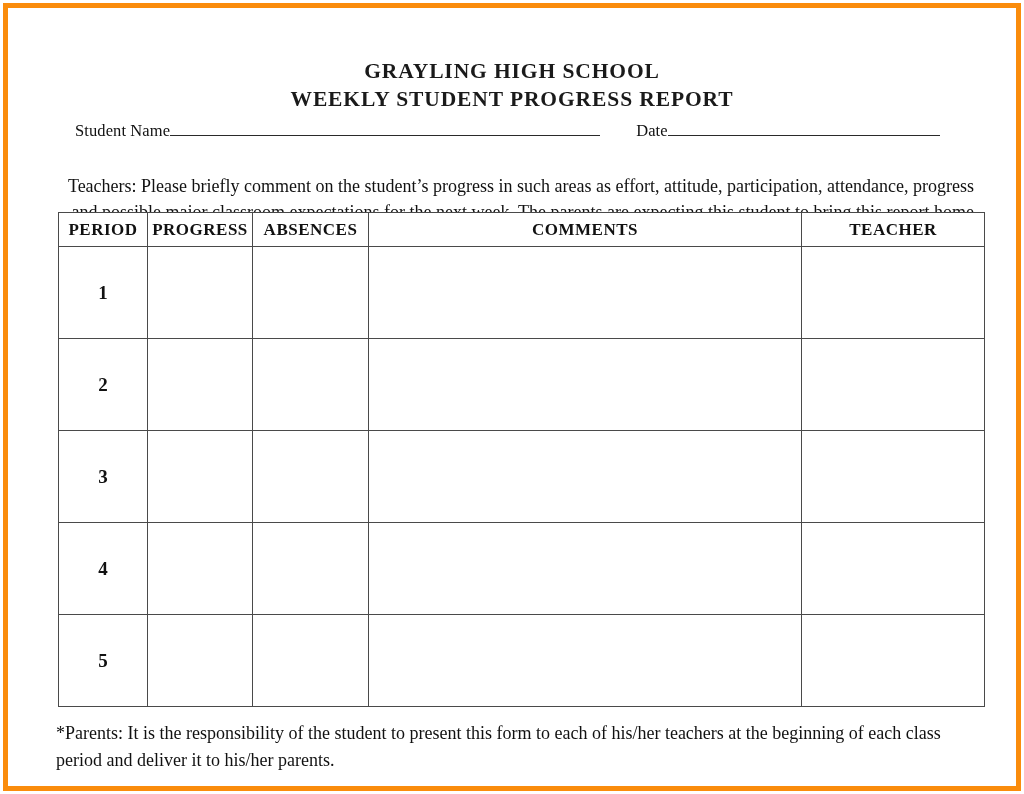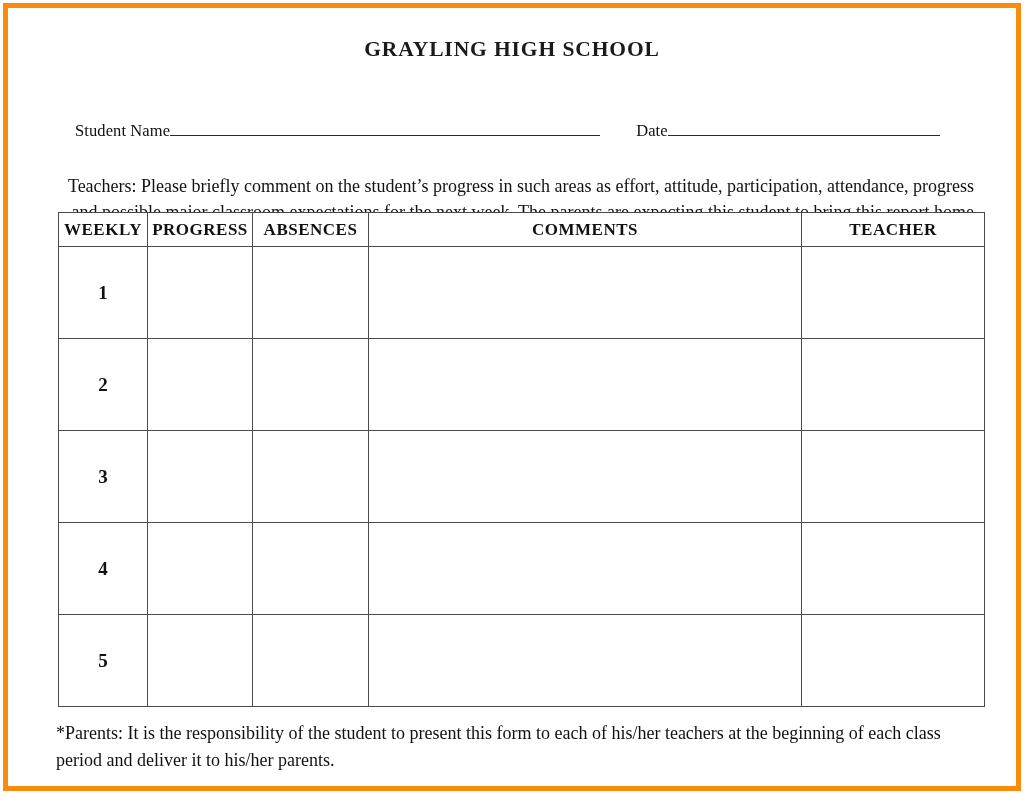--- a/index.html
+++ b/index.html
@@ -32,21 +32,21 @@
     left: 0;
     top: 0;
     width: 1008px;
     height: 778px;
     box-sizing: border-box;
   }
 
   
   #title-block {
     text-align: center;
-    margin-top: 28px;
+    margin-top: 50px;
     line-height: 1.30;
     font-family: Liberation Serif, serif;
   }
   .doc-title {
     font-weight: bold;
     font-size: 21.5px;
     letter-spacing: 0.9px;
     color: #1a1a1a;
     white-space: nowrap;
   }
@@ -133,32 +133,33 @@
   }
 </style>
 </head>
 <body>
 
 <div id="page-frame">
   <div id="sheet">
 
     <div id="title-block">
       <div class="doc-title">GRAYLING HIGH SCHOOL</div>
+      <div class="doc-title">WEEKLY STUDENT PROGRESS REPORT</div>
     </div>
 
     <div id="idline">
       <span class="fld"><span class="fld-label">Student Name</span><span class="rule" id="student-rule"></span></span><span id="date-gap"></span><span class="fld"><span class="fld-label">Date</span><span class="rule" id="date-rule"></span></span>
     </div>
 
     <p id="instructions">Teachers: Please briefly comment on the student’s progress in such areas as effort, attitude, participation, attendance, progress and possible major classroom expectations for the next week.  The parents are expecting this student to bring this report home tonight.  Thank you for your cooperation.</p>
 
     <table id="grid">
       <thead>
         <tr>
-          <th class="c-period">WEEKLY</th>
+          <th class="c-period">PERIOD</th>
           <th class="c-subject">PROGRESS</th>
           <th class="c-absences">ABSENCES</th>
           <th class="c-comments">COMMENTS</th>
           <th class="c-teacher">TEACHER</th>
         </tr>
       </thead>
       <tbody>
         <tr>
           <td class="period-cell">1</td>
           <td></td>

